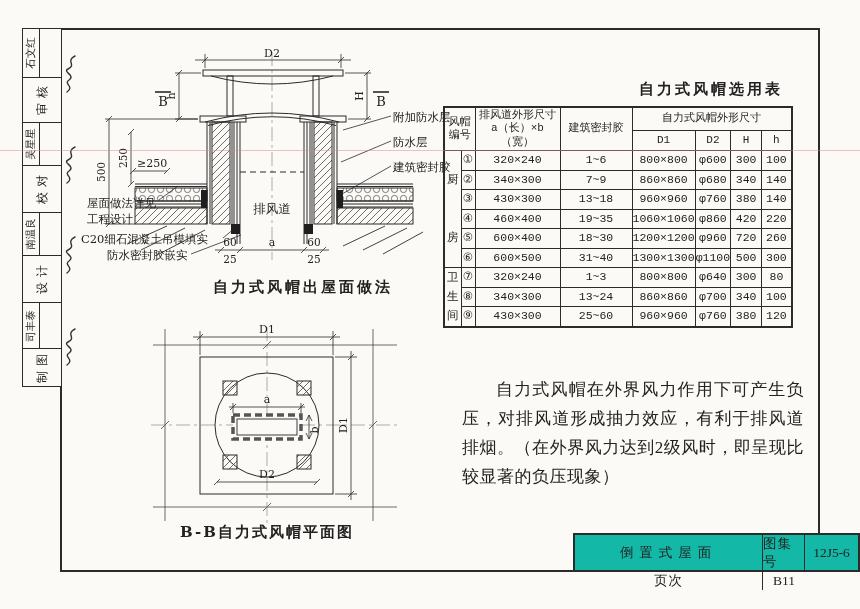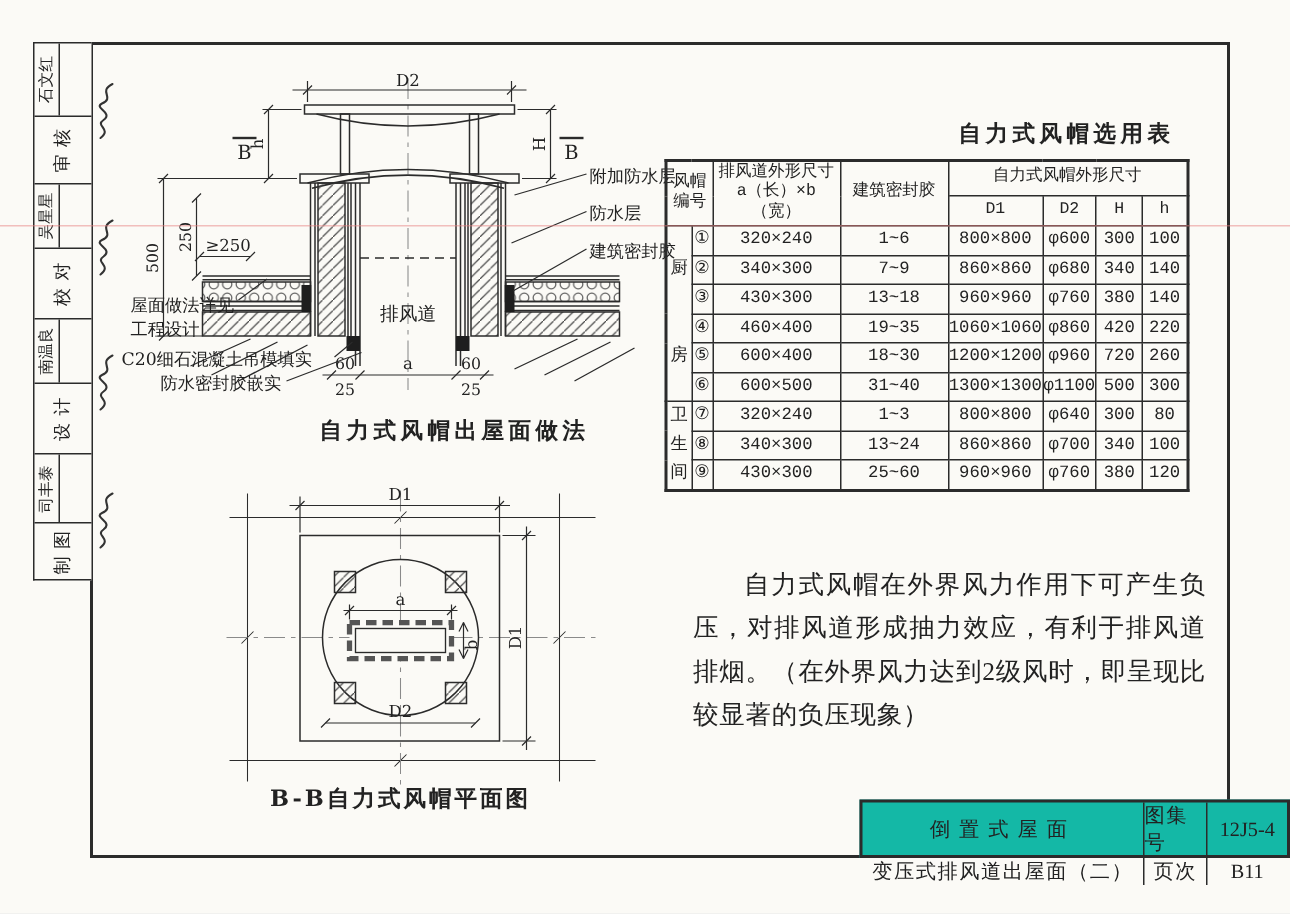--- a/index.html
+++ b/index.html
@@ -455,20 +455,19 @@
           </tr>
         </tbody>
     </table>
   </div>
 
   <div class="note">自力式风帽在外界风力作用下可产生负压，对排风道形成抽力效应，有利于排风道排烟。（在外界风力达到2级风时，即呈现比较显著的负压现象）</div>
 
   <div class="title-block">
     <div class="tb-r1 tb-c1 tb-main1">倒置式屋面</div>
     <div class="tb-r1 tb-c2 tb-lab">图集号</div>
-    <div class="tb-r1 tb-val">12J5-4</div>
-    <div class="tb-c1 tb-main2">变压式排风道出屋面（二）</div>
+    <div class="tb-r1 tb-val">12J5-6</div>
     <div class="tb-c2 tb-lab">页次</div>
     <div class="tb-val">B11</div>
   </div>
 
   <div class="scan-line"></div>
 </div>
 
 </body></html>

